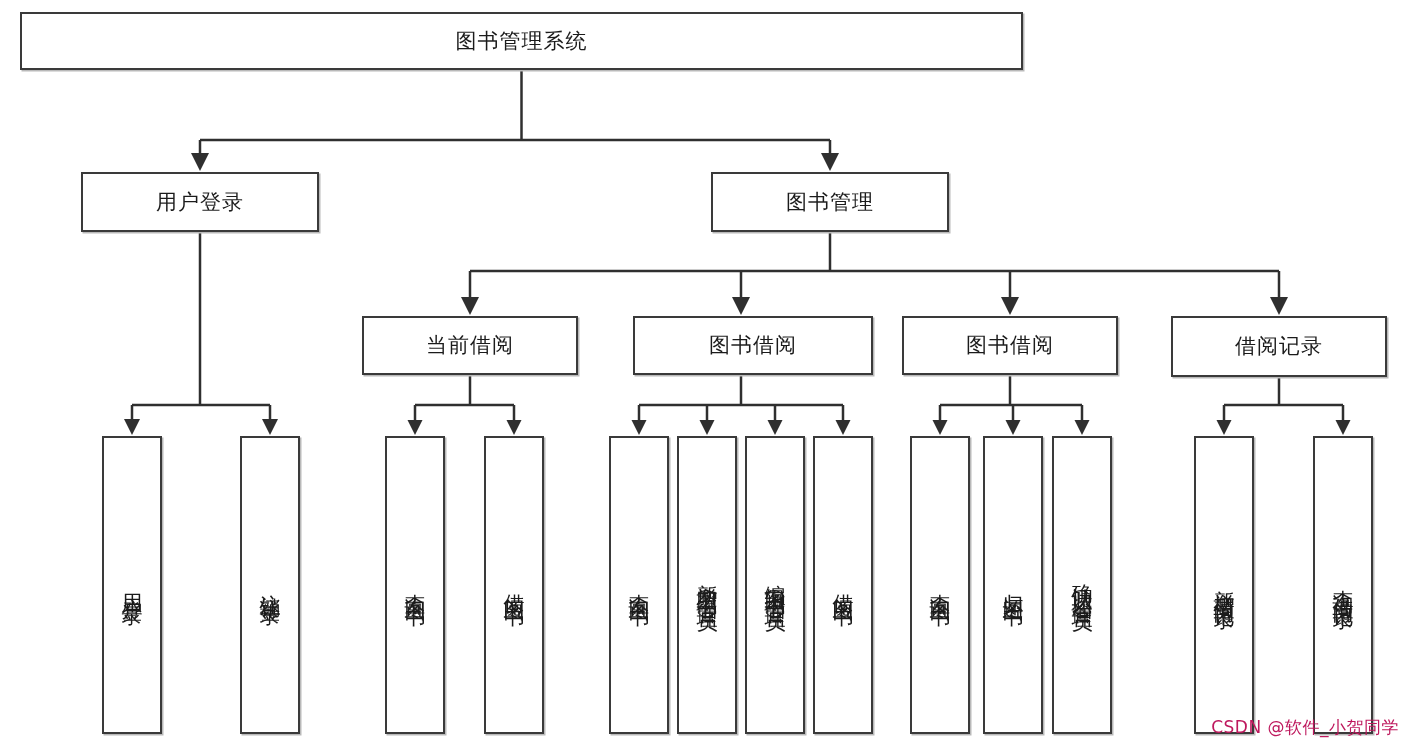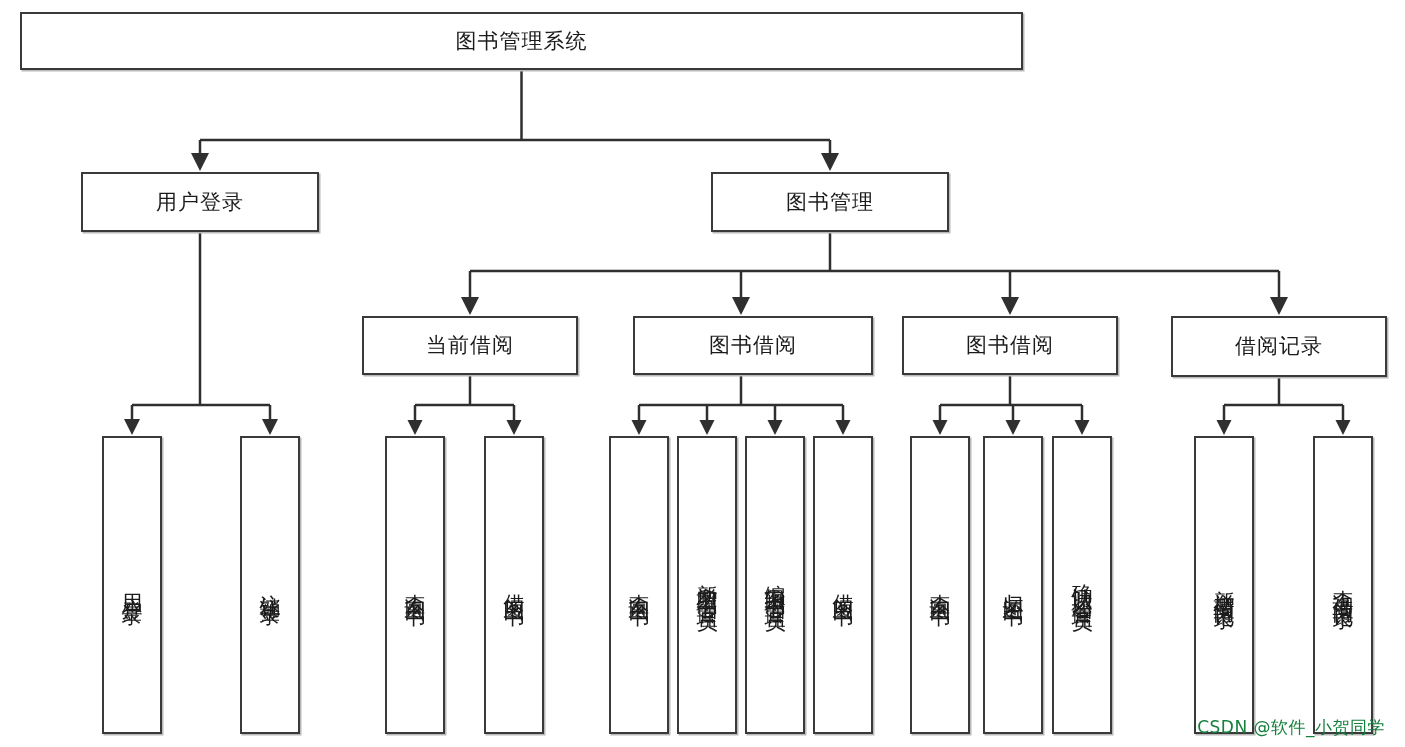--- a/index.html
+++ b/index.html
@@ -45,23 +45,23 @@
   }
 
   
   #wires{position:absolute;left:0;top:0;width:1405px;height:747px;pointer-events:none;}
   #wires path,#wires line{stroke:#2f2f2f;fill:none;}
   #wires .arrowhead{fill:#2f2f2f;stroke:none;}
 
   
   .watermark{
     position:absolute;
-    right:20px;bottom:8px;
+    right:6px;bottom:8px;
     font-size:17px;
-    color:#15803d;
+    color:#be185d;
     letter-spacing:0.5px;
     white-space:nowrap;
     user-select:none;
   }
 </style>
 </head>
 <body>
 
 <div id="canvas">
 

